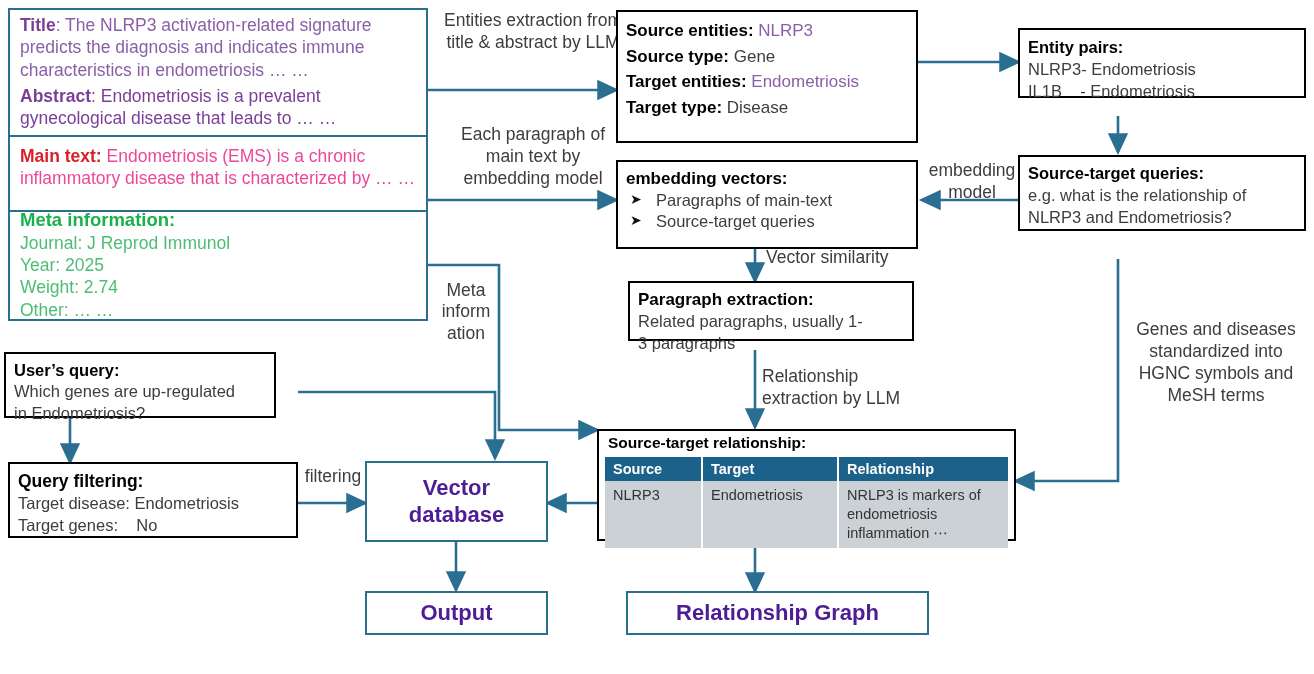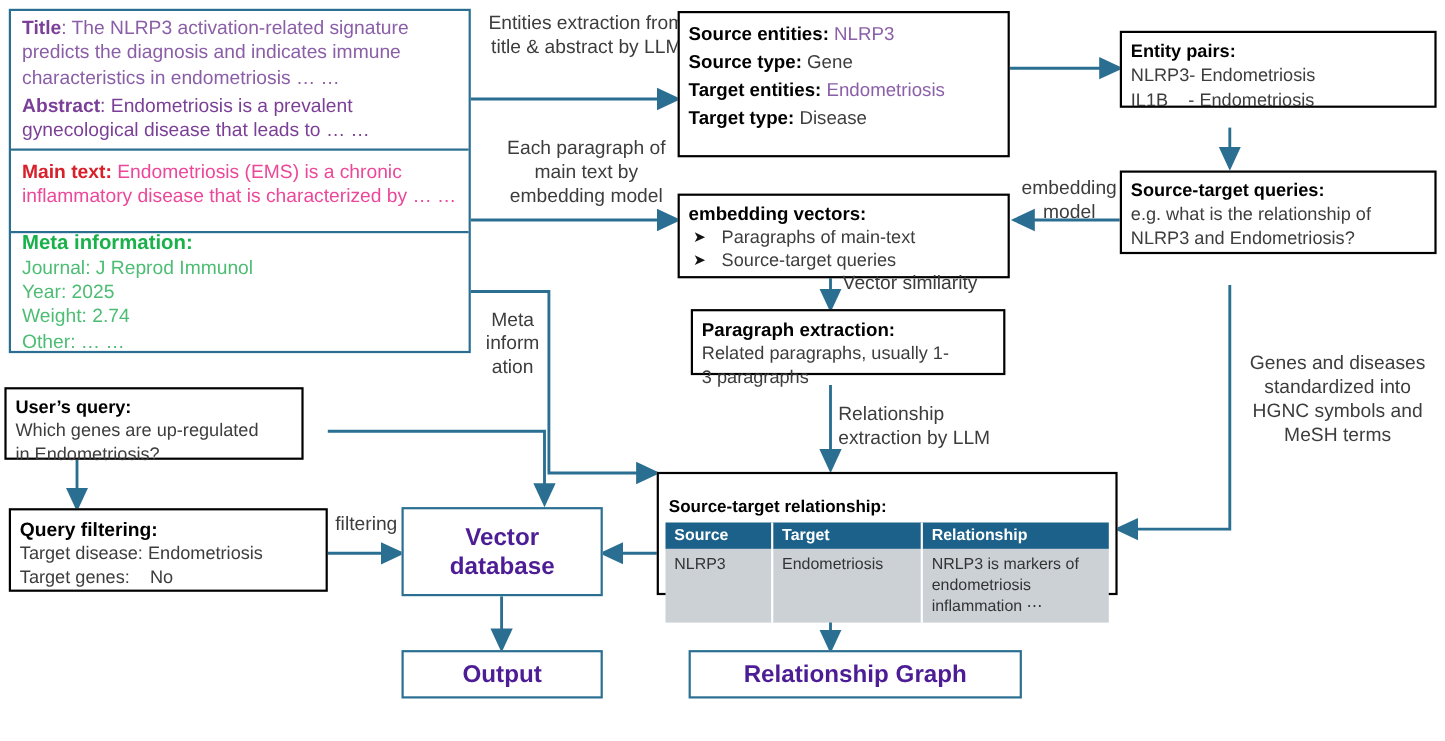--- a/index.html
+++ b/index.html
@@ -119,21 +119,21 @@
   </div>
 
   <div class="box bk pad" style="left:1018px; top:28px; width:288px; height:70px;">
     <div class="t" style="position:static;font-size:16.5px;line-height:1.34;">
       <div class="b">Entity pairs:</div>
       <div class="grey" style="white-space:pre">NLRP3- Endometriosis</div>
       <div class="grey" style="white-space:pre">IL1B    - Endometriosis</div>
     </div>
   </div>
 
-  <div class="box bk pad" style="left:616px; top:176px; width:302px; height:77px;">
+  <div class="box bk pad" style="left:616px; top:160px; width:302px; height:89px;">
     <div class="t" style="position:static;font-size:16.5px;">
       <div class="b" style="font-size:17px;">embedding vectors:</div>
       <ul class="bul">
         <li class="grey">Paragraphs of main-text</li>
         <li class="grey">Source-target queries</li>
       </ul>
     </div>
   </div>
 
   <div class="lbl" style="left:926px; top:160px; width:92px;">embedding model</div>
@@ -180,21 +180,21 @@
 
   <div class="lbl" style="left:300px; top:466px; width:66px;">filtering</div>
 
   <div class="box bblue" style="left:365px; top:461px; width:183px; height:81px; display:flex; align-items:center; justify-content:center;">
     <div class="bigc">
       <div>Vector</div>
       <div>database</div>
     </div>
   </div>
 
-  <div class="box bk" style="left:597px; top:429px; width:419px; height:112px; padding:20px 6px 0 6px;">
+  <div class="box bk" style="left:597px; top:429px; width:419px; height:112px; padding:2px 6px 0 6px;">
     <div class="b" style="font-size:15.5px; margin:1px 0 5px 3px;">Source-target relationship:</div>
     <table class="rel">
       <thead>
         <tr>
           <th style="width:80px;">Source</th>
           <th style="width:118px;">Target</th>
           <th>Relationship</th>
         </tr>
       </thead>
       <tbody>

